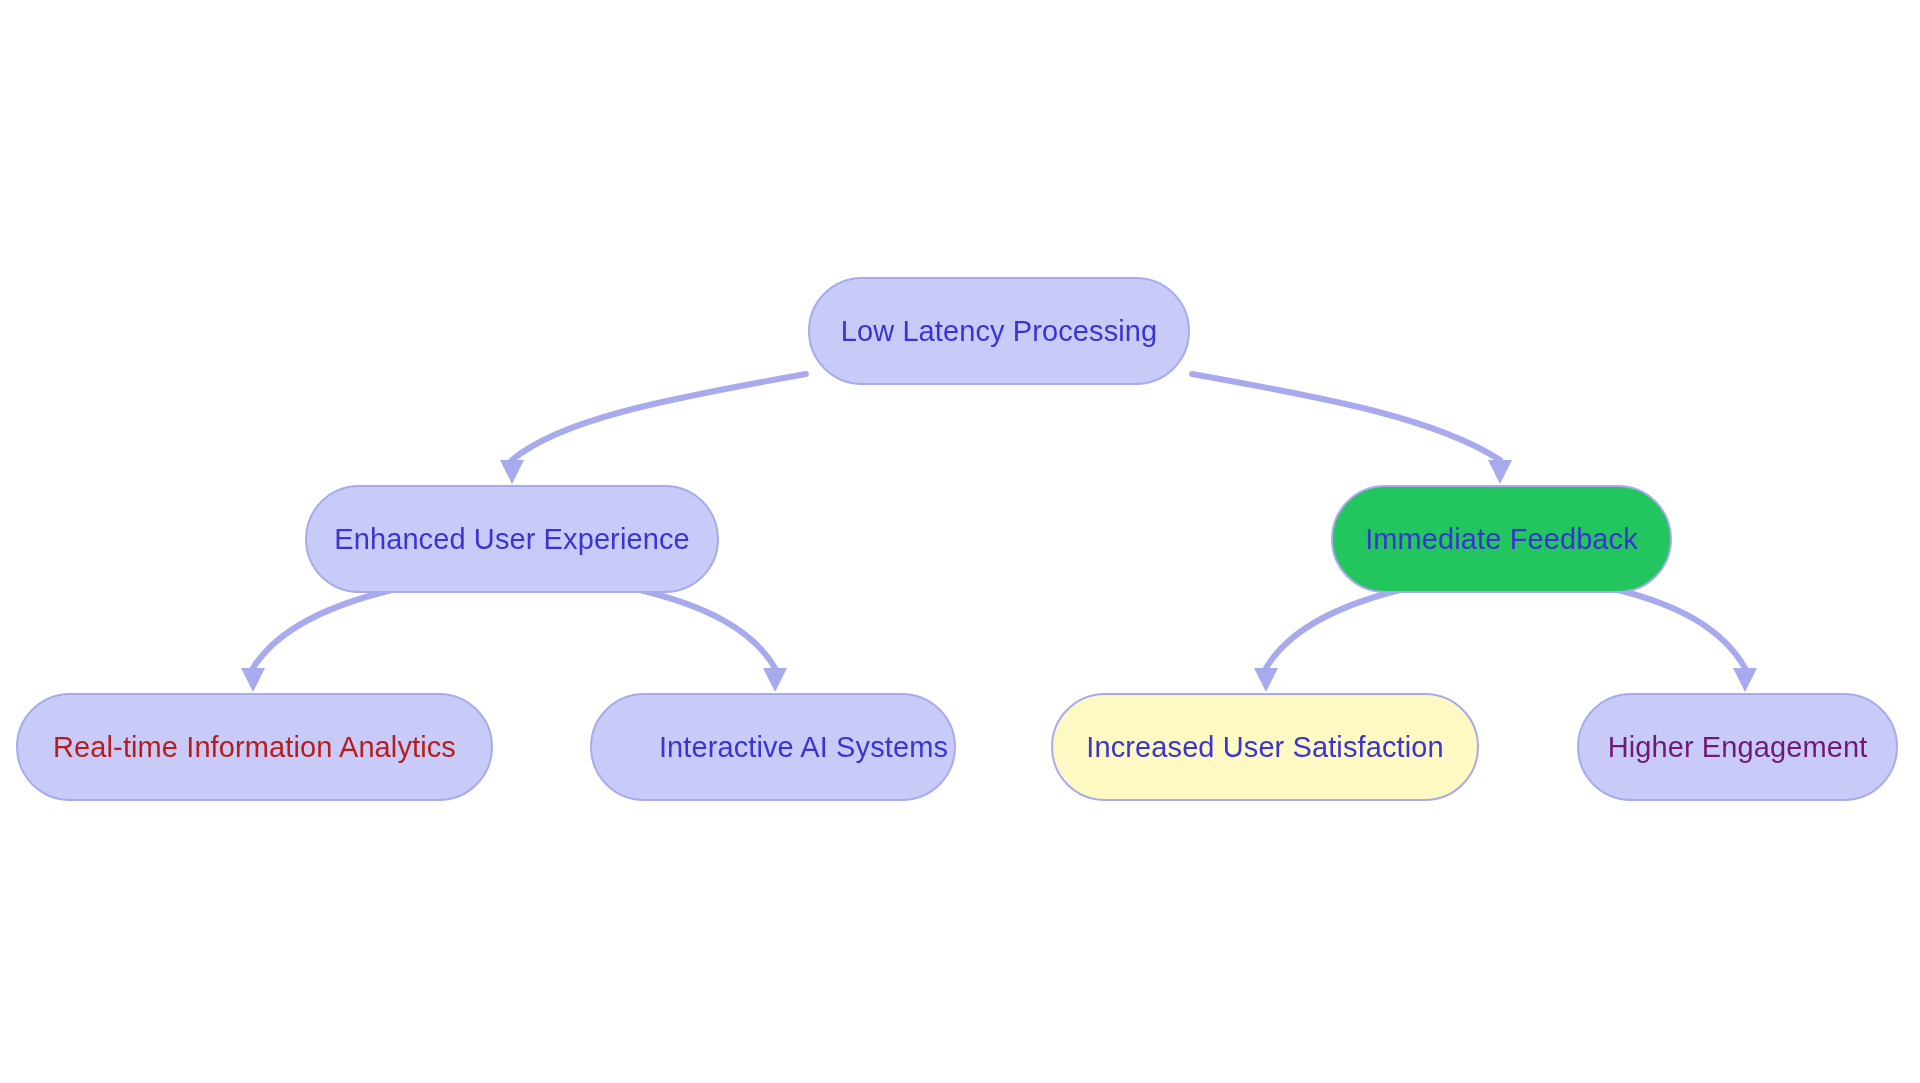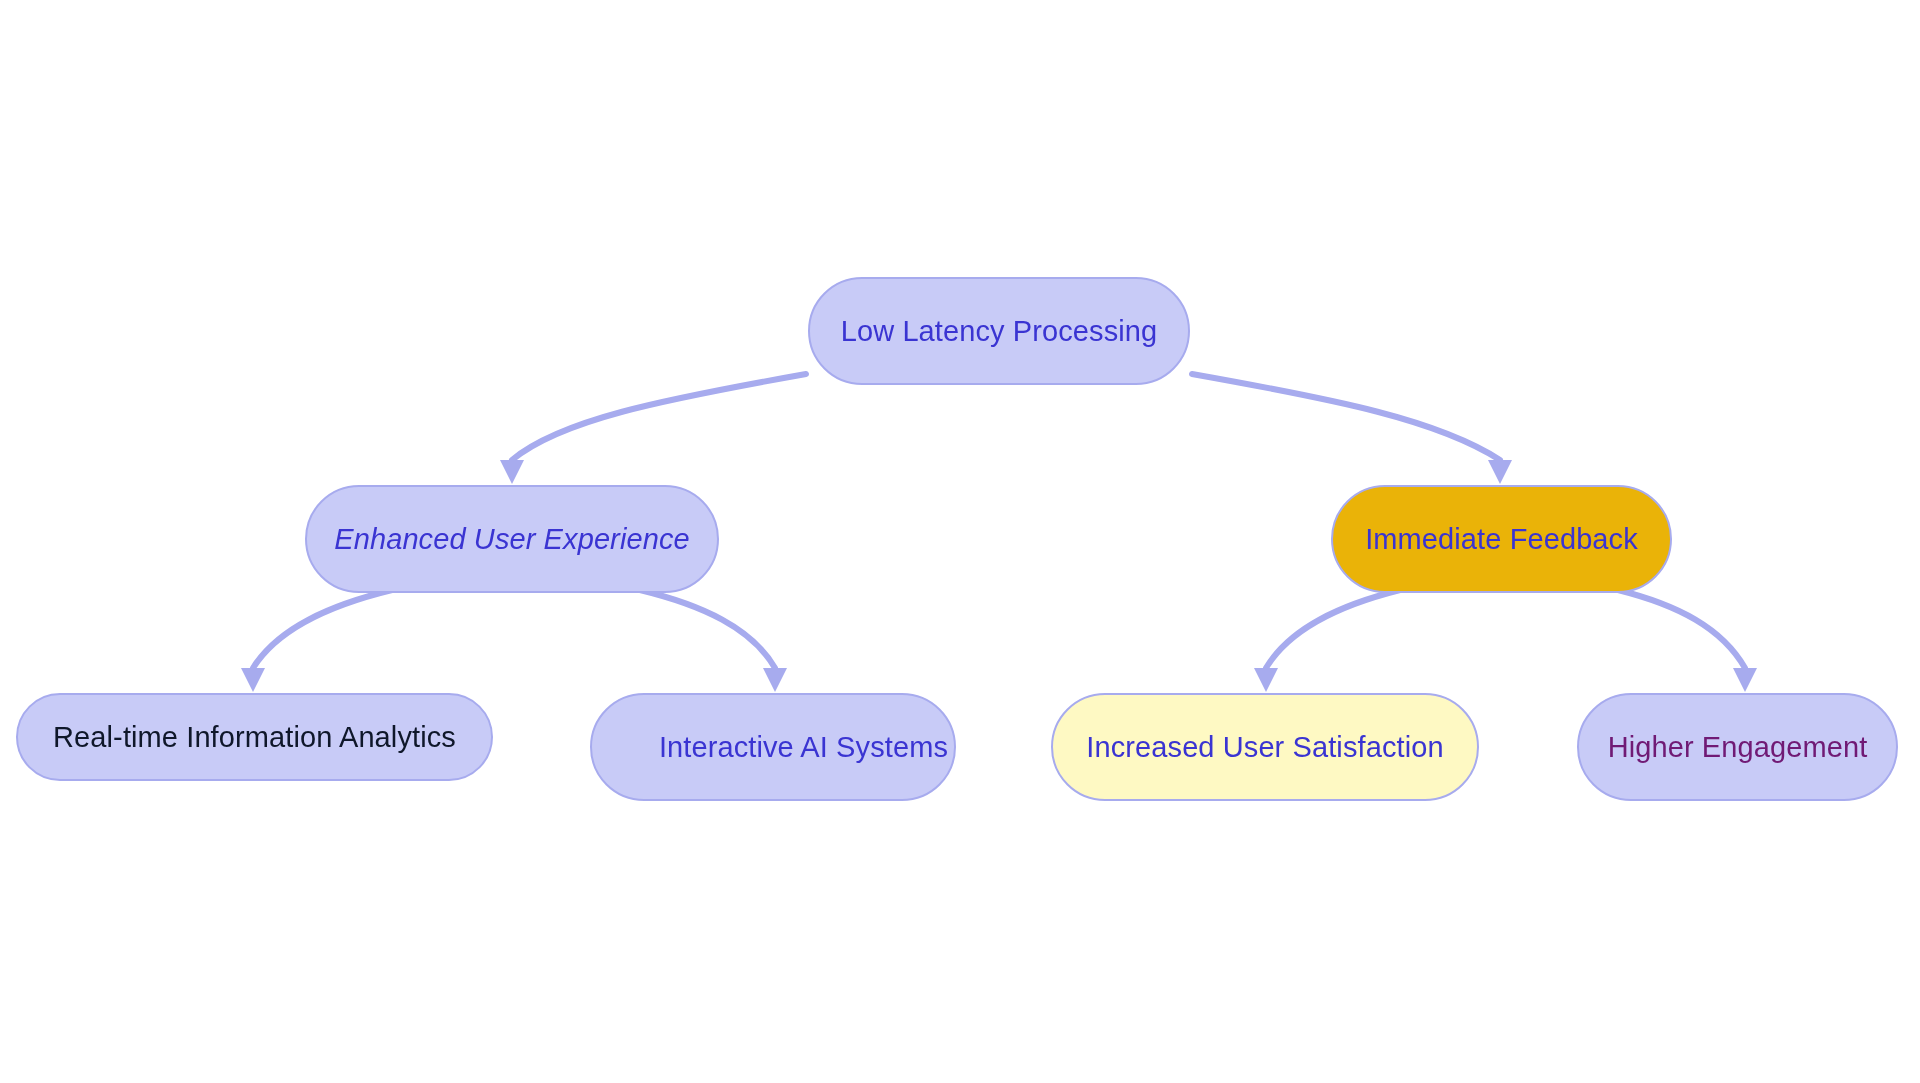--- a/index.html
+++ b/index.html
@@ -72,27 +72,27 @@
         <polygon points="763,668 787,668 775,692" fill="#a7abee"></polygon>
         <polygon points="1254,668 1278,668 1266,692" fill="#a7abee"></polygon>
         <polygon points="1733,668 1757,668 1745,692" fill="#a7abee"></polygon>
       </g>
   </svg>
 
   <div id="node-layer">
       <div class="flow-node" style="left: 808px; top: 277px; width: 382px; height: 108px; background: rgb(200, 203, 247); border-color: rgb(167, 171, 238); color: rgb(58, 52, 210);">
         <span class="node-label">Low Latency Processing</span>
       </div>
-      <div class="flow-node" style="left: 305px; top: 485px; width: 414px; height: 108px; background: rgb(200, 203, 247); border-color: rgb(167, 171, 238); color: rgb(58, 52, 210); font-style: italic;">
+      <div class="flow-node" style="left: 305px; top: 485px; width: 414px; height: 108px; background: rgb(200, 203, 247); border-color: rgb(167, 171, 238); color: rgb(58, 52, 210);">
         <span class="node-label">Enhanced User Experience</span>
       </div>
-      <div class="flow-node" style="left: 1331px; top: 485px; width: 341px; height: 108px; background: #eab308; border-color: rgb(167, 171, 238); color: rgb(58, 52, 210);">
+      <div class="flow-node" style="left: 1331px; top: 485px; width: 341px; height: 108px; background: #22c55e; border-color: rgb(167, 171, 238); color: rgb(58, 52, 210);">
         <span class="node-label">Immediate Feedback</span>
       </div>
-      <div class="flow-node" style="left: 16px; top: 693px; width: 477px; height: 88px; background: rgb(200, 203, 247); border-color: rgb(167, 171, 238); color: #0f172a;">
+      <div class="flow-node" style="left: 16px; top: 693px; width: 477px; height: 108px; background: rgb(200, 203, 247); border-color: rgb(167, 171, 238); color: #b91c1c;">
         <span class="node-label">Real-time Information Analytics</span>
       </div>
       <div class="flow-node" style="left: 590px; top: 693px; width: 366px; height: 108px; background: rgb(200, 203, 247); border-color: rgb(167, 171, 238); color: rgb(58, 52, 210); justify-content: flex-end;">
         <span class="node-label">Interactive AI Systems</span>
       </div>
       <div class="flow-node" style="left: 1051px; top: 693px; width: 428px; height: 108px; background: #fef9c3; border-color: rgb(167, 171, 238); color: rgb(58, 52, 210);">
         <span class="node-label">Increased User Satisfaction</span>
       </div>
       <div class="flow-node" style="left: 1577px; top: 693px; width: 321px; height: 108px; background: rgb(200, 203, 247); border-color: rgb(167, 171, 238); color: #701a75;">
         <span class="node-label">Higher Engagement</span>

